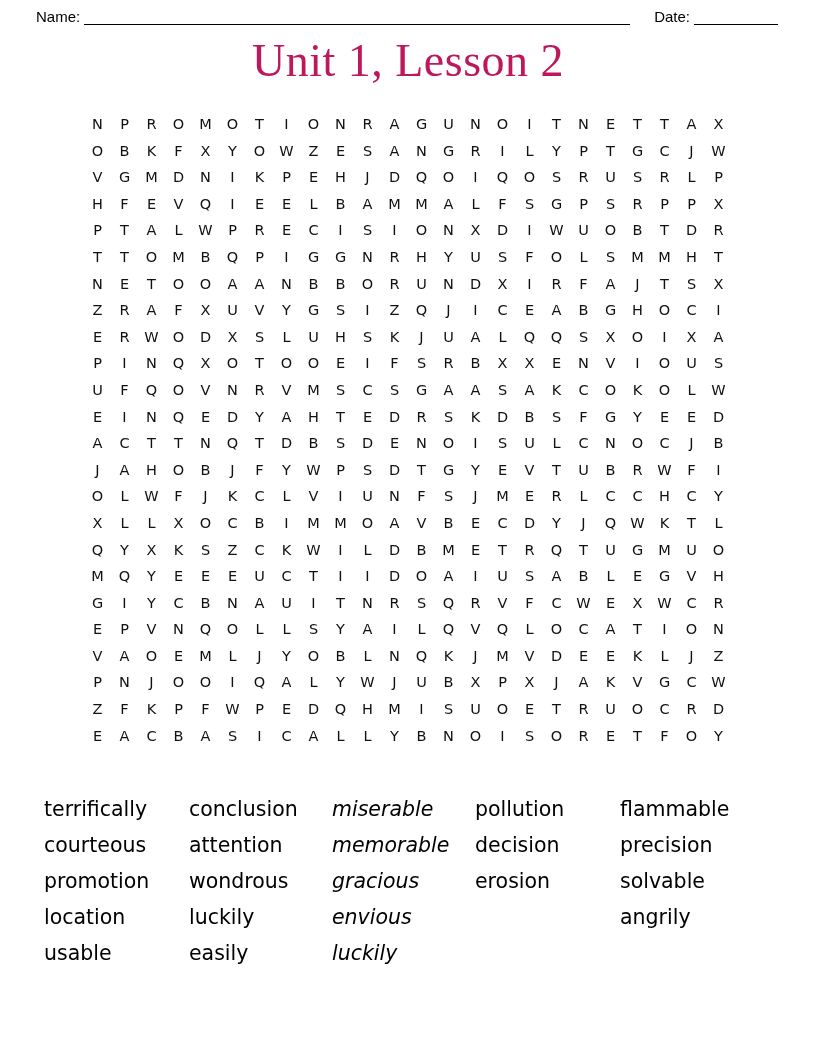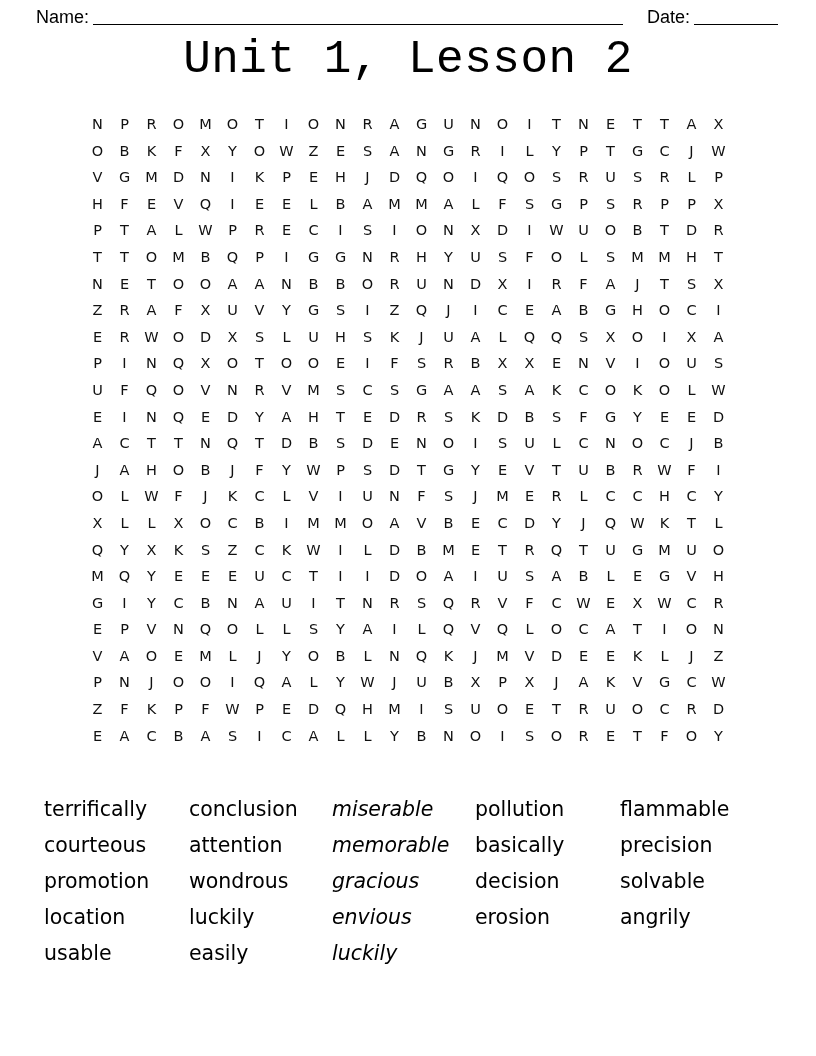--- a/index.html
+++ b/index.html
@@ -25,44 +25,44 @@
     height: 22px;
     display: flex;
     align-items: flex-end;
     padding: 0 36px;
     box-sizing: border-box;
     font-size: 15px;
     line-height: 18px;
   }
   .field-label {
     white-space: nowrap;
-    font-size: 18px;
+    font-size: 15px;
     text-align: right;
   }
   .rule {
     border-bottom: 1px solid #000;
     height: 14px;
     margin: 0 2px 1px 4px;
   }
   .rule-name { flex: 1 1 auto; }
   .rule-date { width: 84px; flex: 0 0 auto; }
   .date-group { display: flex; align-items: flex-end; margin-left: 22px; }
 
   
   .puzzle-title {
     position: absolute;
     top: 34px;
     left: 0;
     width: 816px;
     text-align: center;
-    font-family: Liberation Mono, monospace;
+    font-family: Liberation Serif, serif;
     font-size: 46px;
     font-weight: 400;
     letter-spacing: 0.5px;
-    color: #000000;
+    color: #be185d;
   }
 
   
   .grid-wrap {
     position: absolute;
     top: 111px;
     left: 84px;
     width: 648px;
   }
   .grid-row {
@@ -764,21 +764,20 @@
     </div>
     <div class="word-col word-col-2">
       <div class="word">miserable</div>
       <div class="word">memorable</div>
       <div class="word">gracious</div>
       <div class="word">envious</div>
       <div class="word">luckily</div>
     </div>
     <div class="word-col word-col-3">
       <div class="word">pollution</div>
-      <div class="word">basically</div>
       <div class="word">decision</div>
       <div class="word">erosion</div>
     </div>
     <div class="word-col word-col-4">
       <div class="word">flammable</div>
       <div class="word">precision</div>
       <div class="word">solvable</div>
       <div class="word">angrily</div>
     </div>
   </div>

